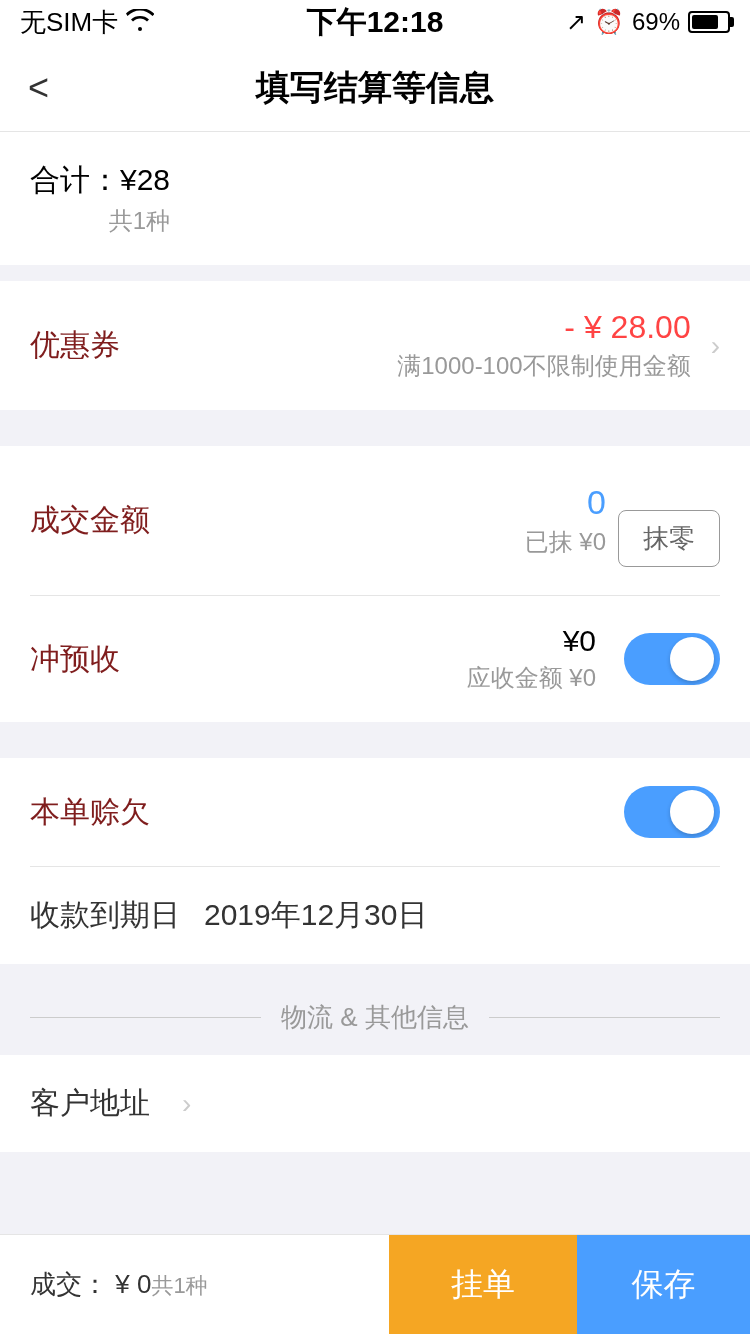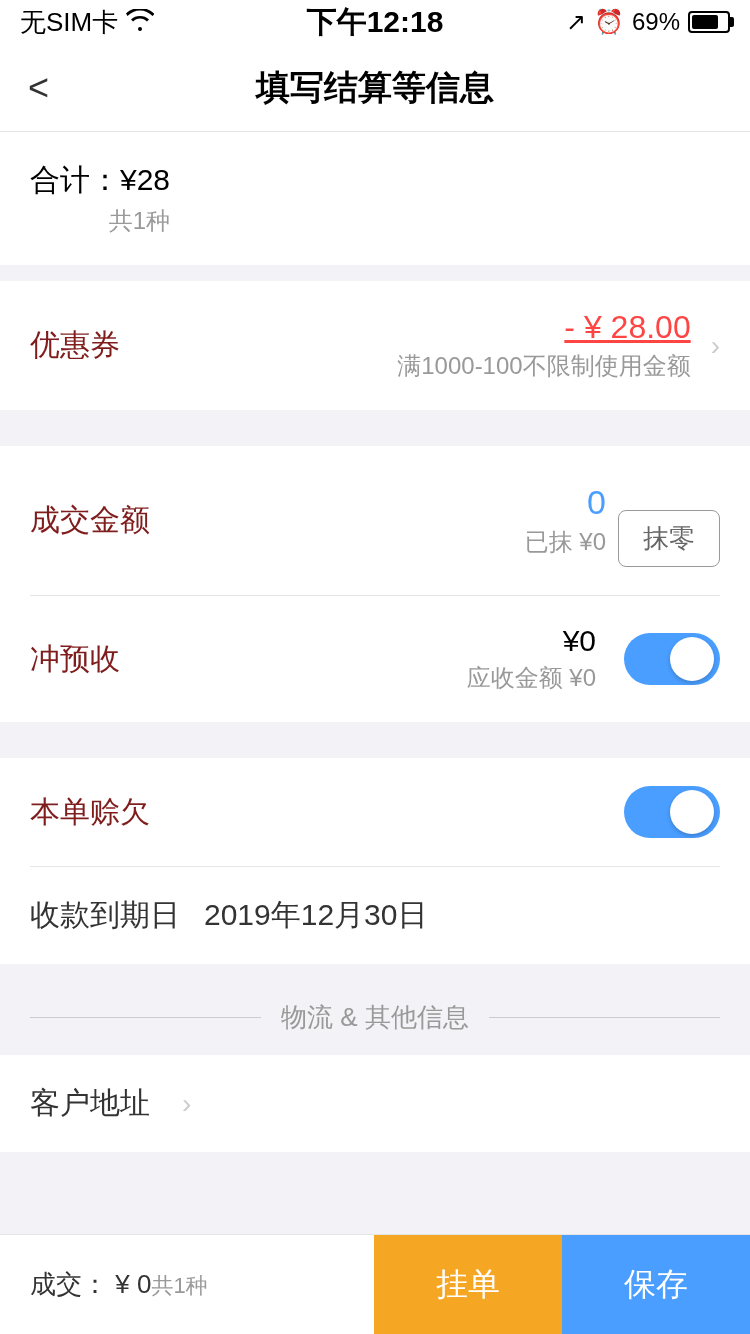--- a/index.html
+++ b/index.html
@@ -181,21 +181,20 @@
       align-items: center;
       gap: 12px;
     }
     .row-right-col {
       text-align: right;
     }
     .discount-amount {
       font-size: 32px;
       color: #ff4444;
       font-weight: 500;
-      text-decoration: underline;
     }
     .discount-desc {
       font-size: 24px;
       color: #999;
       margin-top: 4px;
     }
     .chevron {
       font-size: 28px;
       color: #ccc;
       margin-left: 8px;
@@ -373,21 +372,21 @@
       background: #f5a623;
       display: flex;
       align-items: center;
       justify-content: center;
       font-size: 32px;
       color: #fff;
       cursor: pointer;
       font-weight: 500;
     }
     .bottom-save-btn {
-      width: 188px;
+      width: 173px;
       height: 100px;
       background: #4a9eff;
       display: flex;
       align-items: center;
       justify-content: center;
       font-size: 32px;
       color: #fff;
       cursor: pointer;
       font-weight: 500;
     }

